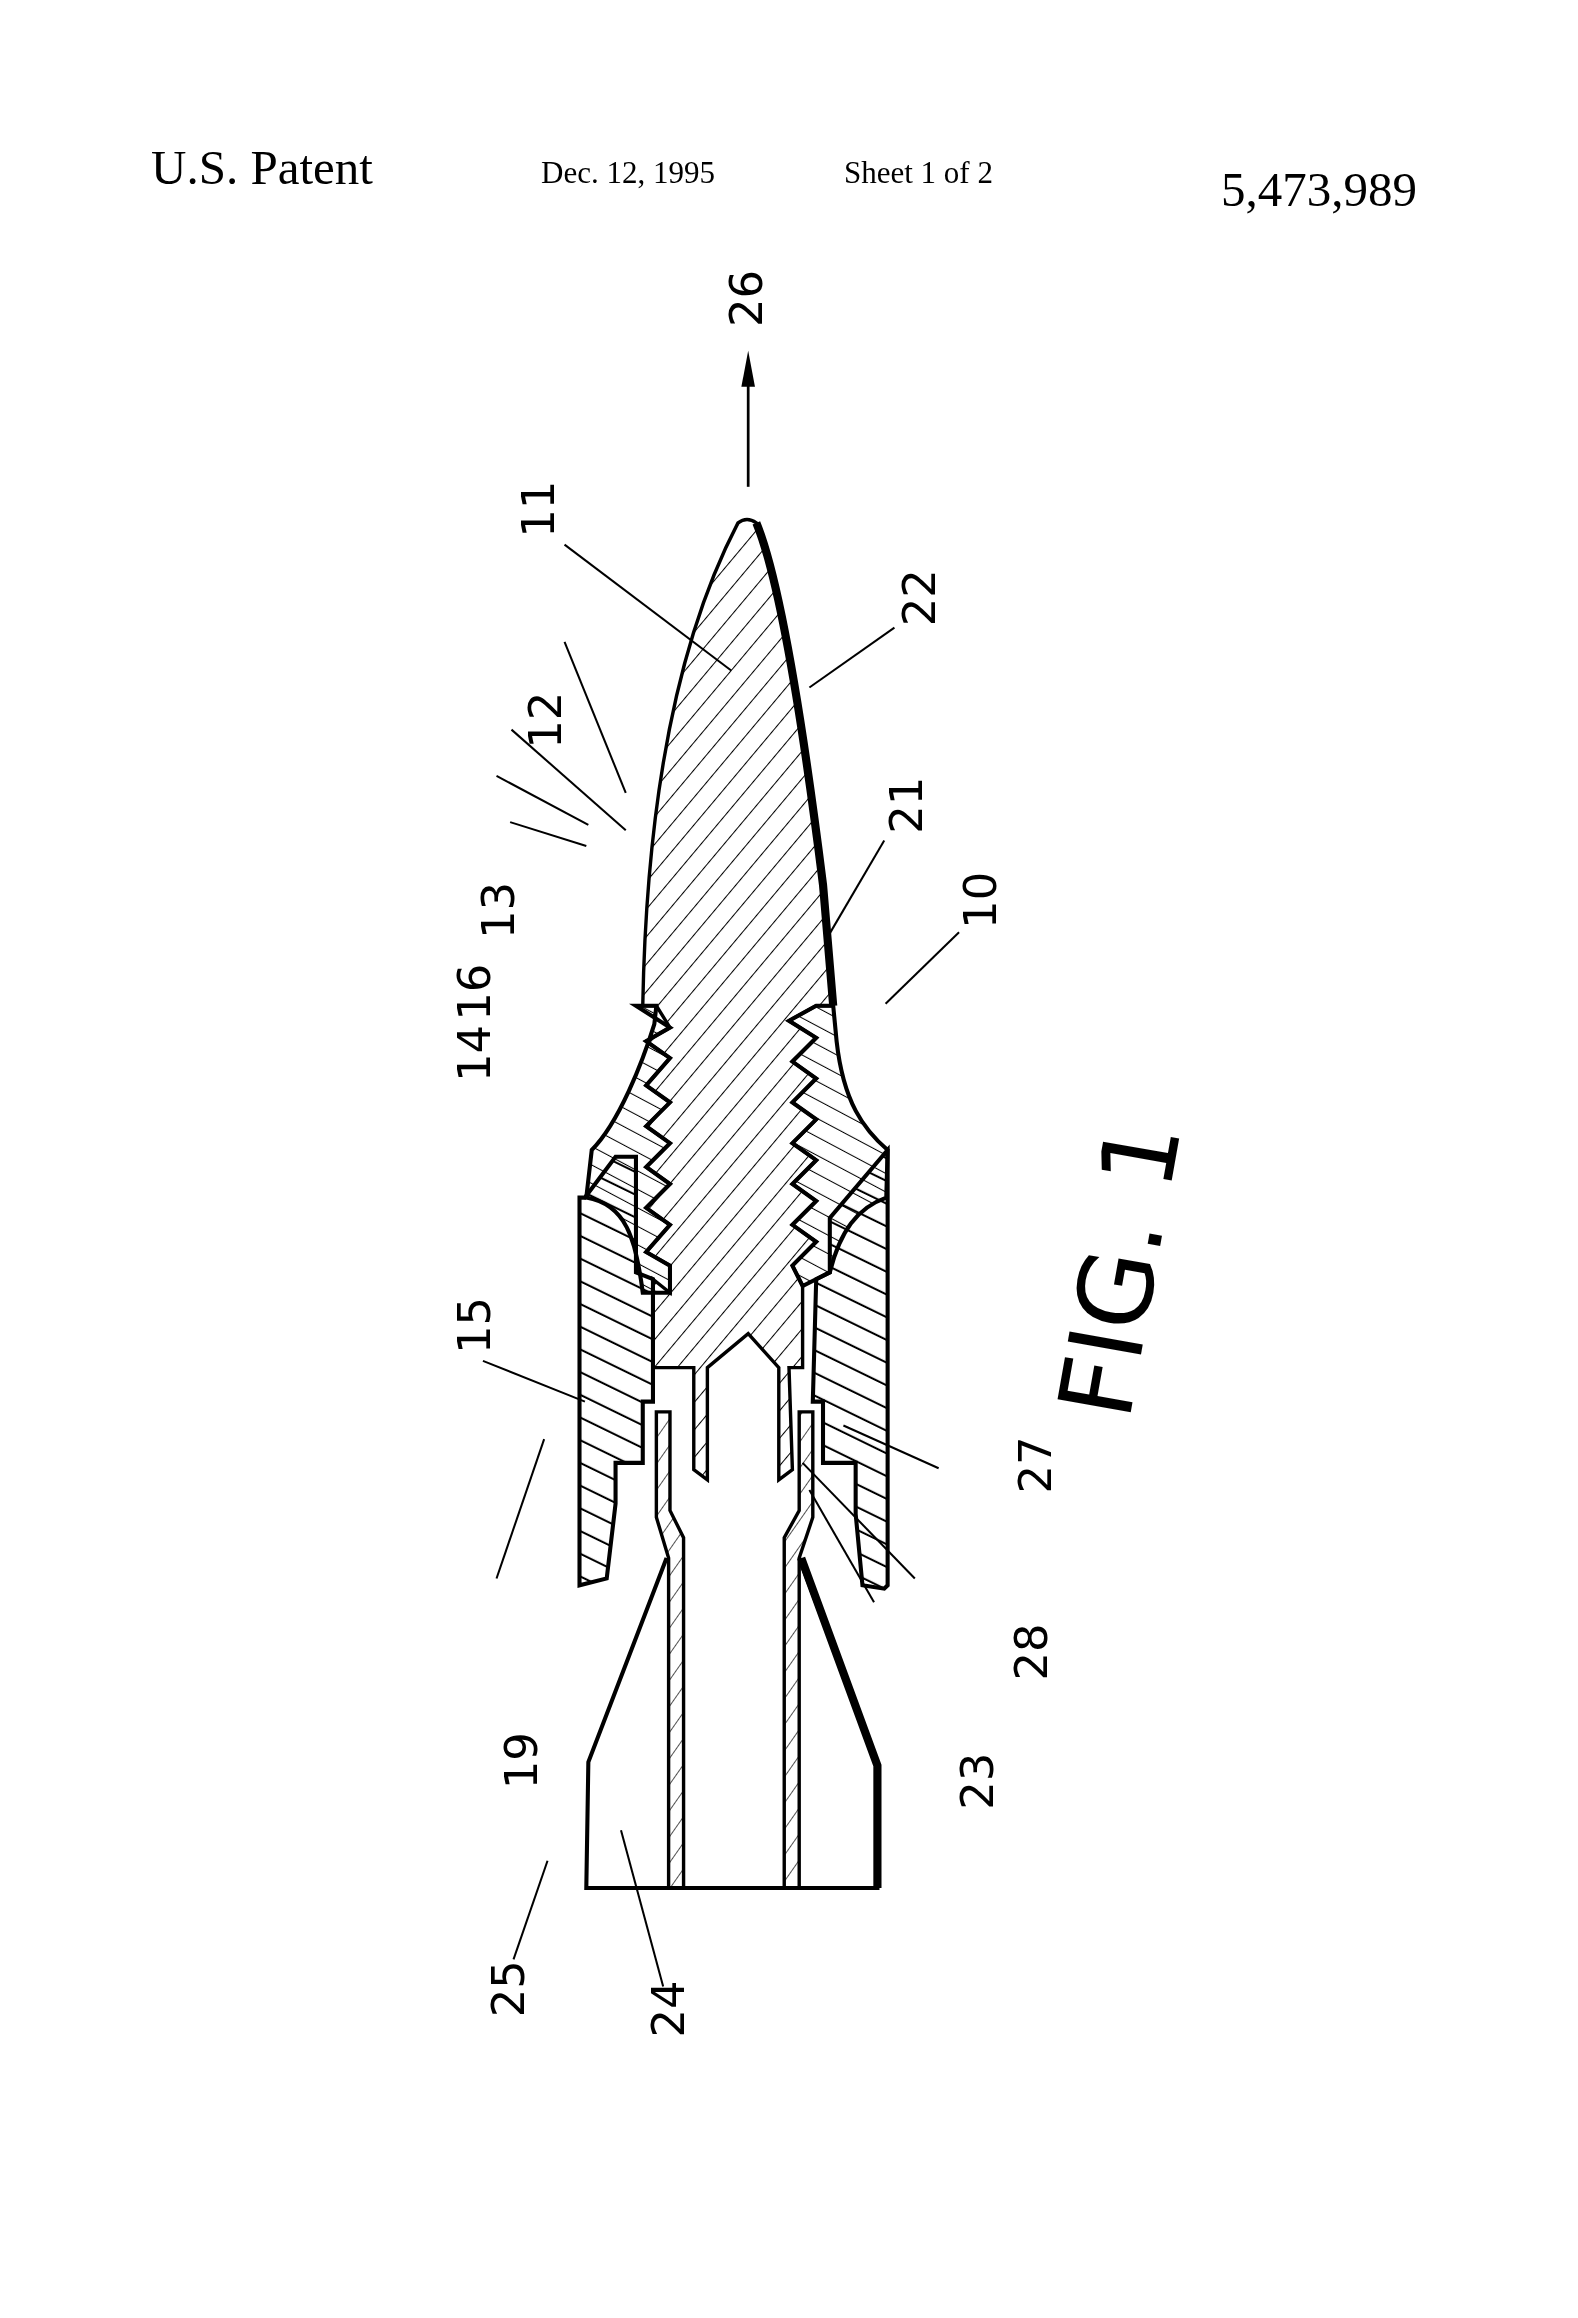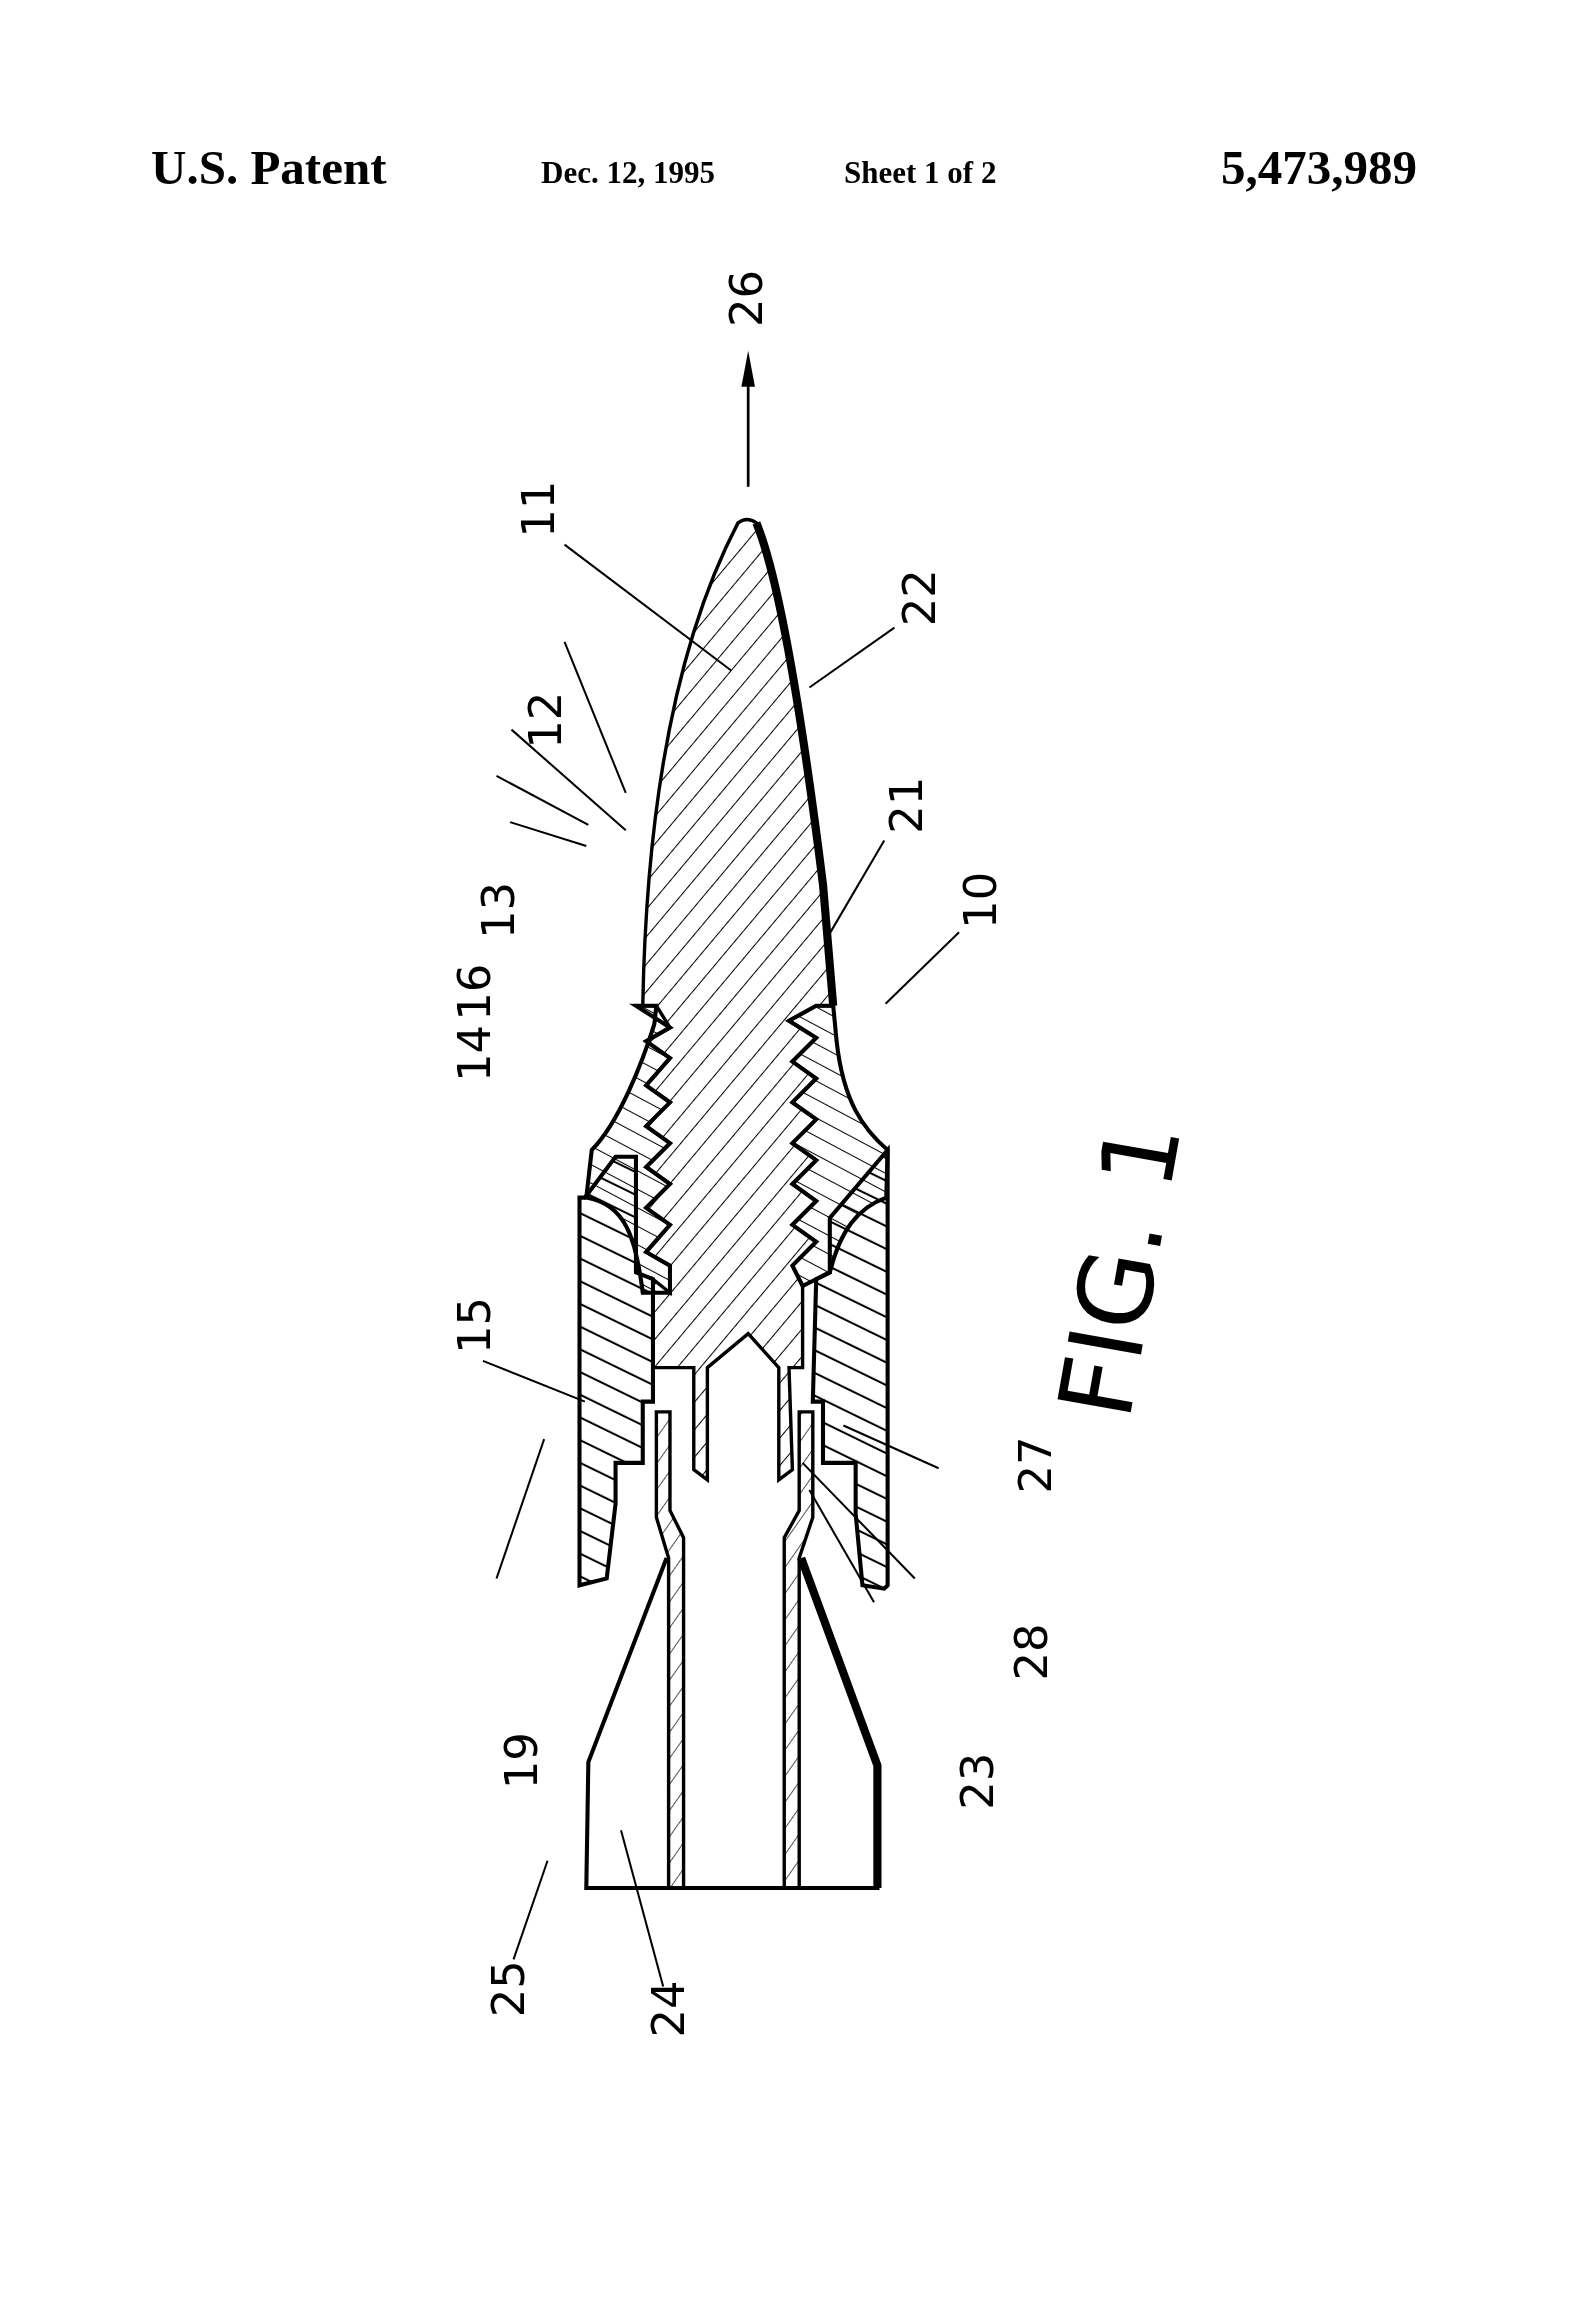--- a/index.html
+++ b/index.html
@@ -1,21 +1,21 @@
 <!DOCTYPE html>
 <html style="font-size:11px"><head>
 <meta charset="utf-8">
 <style>
   html, body { margin:0; padding:0; background:#ffffff; }
   body { width:1578px; height:2319px; position:relative; overflow:hidden; font-family:"Liberation Serif", serif; color:#000; }
-  .hdr { position:absolute; top:139px; font-family:"Liberation Serif", serif; font-weight:bold; white-space:nowrap; }
+  .hdr { position:absolute; top:139px; font-family:"Liberation Serif", serif; font-weight:normal; white-space:nowrap; }
   #h-title { left:151px; font-size:49px; }
   #h-date { left:541px; top:155px; font-size:31px;text-align:right; }
   #h-sheet { left:844px; top:155px; font-size:31px; }
-  #h-num { left:1221px; font-size:49px; }
+  #h-num { left:1221px; font-size:49px;margin-top:22px; }
   svg { position:absolute; left:0; top:0; }
   .lbl { font-family:"DejaVu Sans", sans-serif; font-size:66px; fill:#000; }
   .fig { font-family:"DejaVu Sans", sans-serif; font-size:150px; fill:#000; }
 </style>
 </head>
 <body>
 
 <div class="hdr" id="h-title">U.S. Patent</div>
 <div class="hdr" id="h-date">Dec. 12, 1995</div>
 <div class="hdr" id="h-sheet">Sheet 1 of 2</div>

